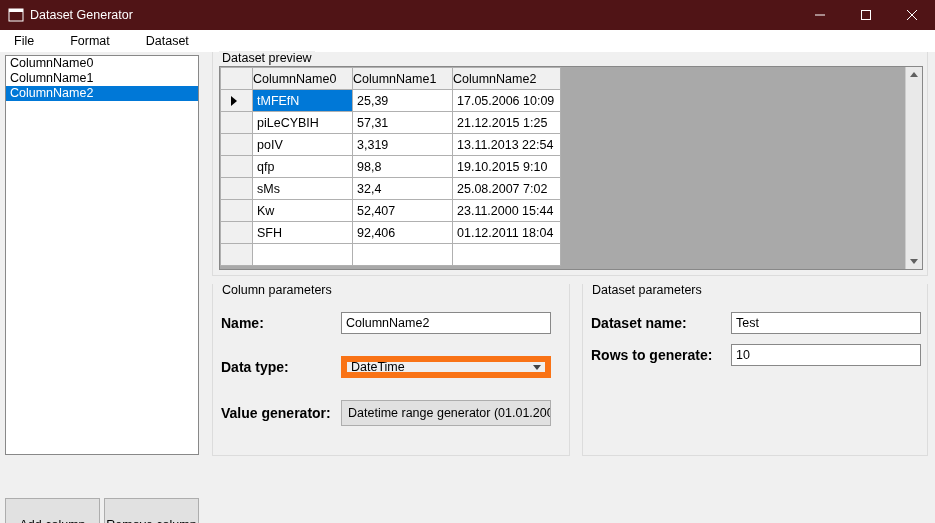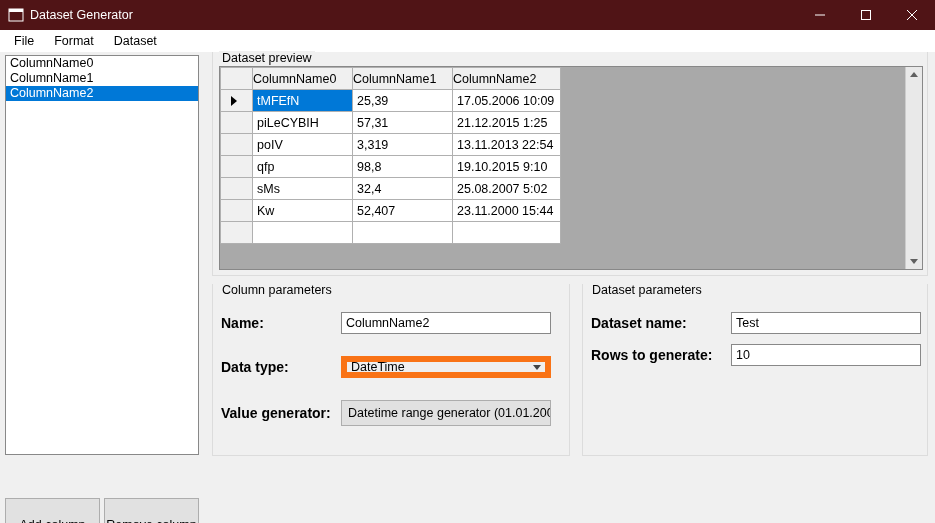--- a/index.html
+++ b/index.html
@@ -4,21 +4,21 @@
 <style>
   * { box-sizing: border-box; margin: 0; padding: 0; }
   html, body { width: 935px; height: 523px; font-family: "Segoe UI", Tahoma, sans-serif; font-size: 12.5px; color: #000; background: #f0f0f0; overflow: hidden; }
   .titlebar { height: 30px; background: #501416; color: #fff; display: flex; align-items: center; padding-left: 8px; }
   .titlebar-icon { width: 16px; height: 16px; margin-right: 6px; }
   .titlebar-icon svg { width: 16px; height: 16px; }
   .titlebar-title { flex: 1; font-size: 12.5px; }
   .win-controls { display: flex; height: 100%; }
   .win-btn { width: 46px; display: flex; align-items: center; justify-content: center; }
   .win-btn svg { width: 10px; height: 10px; }
-  .menubar { height: 22px; background: #fff; display: flex; align-items: center; padding: 0 4px; gap: 0; font-size: 12.5px; }
+  .menubar { height: 22px; background: #fff; display: flex; align-items: center; padding: 0 4px; gap: 16px; font-size: 12.5px; }
   .menu-item { padding: 2px 10px; cursor: default; }
   .body { position: relative; height: calc(523px - 30px - 22px); }
   .left-panel { position: absolute; left: 5px; top: 3px; width: 194px; height: 400px; background: #fff; border: 1px solid #888; overflow: hidden; }
   .col-list-item { padding: 0 4px; line-height: 15px; font-size: 12.5px; cursor: default; }
   .col-list-item.selected { background: #0078d7; color: #fff; }
   .btn-group { position: absolute; left: 5px; top: 446px; display: flex; gap: 4px; }
   .wf-btn { width: 95px; height: 24px; background: #e1e1e1; border: 1px solid #adadad; font-size: 12.5px; display: flex; align-items: center; justify-content: center; cursor: default; }
   .wf-btn.tall { height: 54px; }
   .preview-group { position: absolute; left: 212px; top: 0; width: 716px; height: 224px; border: 1px solid #dcdcdc; border-top: none; }
   .group-label { position: absolute; top: -1px; left: 6px; background: #f0f0f0; padding: 0 3px; font-size: 12.5px; }
@@ -130,27 +130,33 @@
         <tr>
           <td class="rowhdr"></td>
           <td>qfp</td>
           <td>98,8</td>
           <td>19.10.2015 9:10</td>
         </tr>
         <tr>
           <td class="rowhdr"></td>
           <td>sMs</td>
           <td>32,4</td>
-          <td>25.08.2007 5:02</td>
+          <td>25.08.2007 7:02</td>
         </tr>
         <tr>
           <td class="rowhdr"></td>
           <td>Kw</td>
           <td>52,407</td>
           <td>23.11.2000 15:44</td>
+        </tr>
+        <tr>
+          <td class="rowhdr"></td>
+          <td>SFH</td>
+          <td>92,406</td>
+          <td>01.12.2011 18:04</td>
         </tr>
         <tr class="last-row">
           <td class="rowhdr"></td>
           <td></td>
           <td></td>
           <td></td>
         </tr>
       </tbody>
         </table>
       <div class="grid-scroll-vert"></div>

